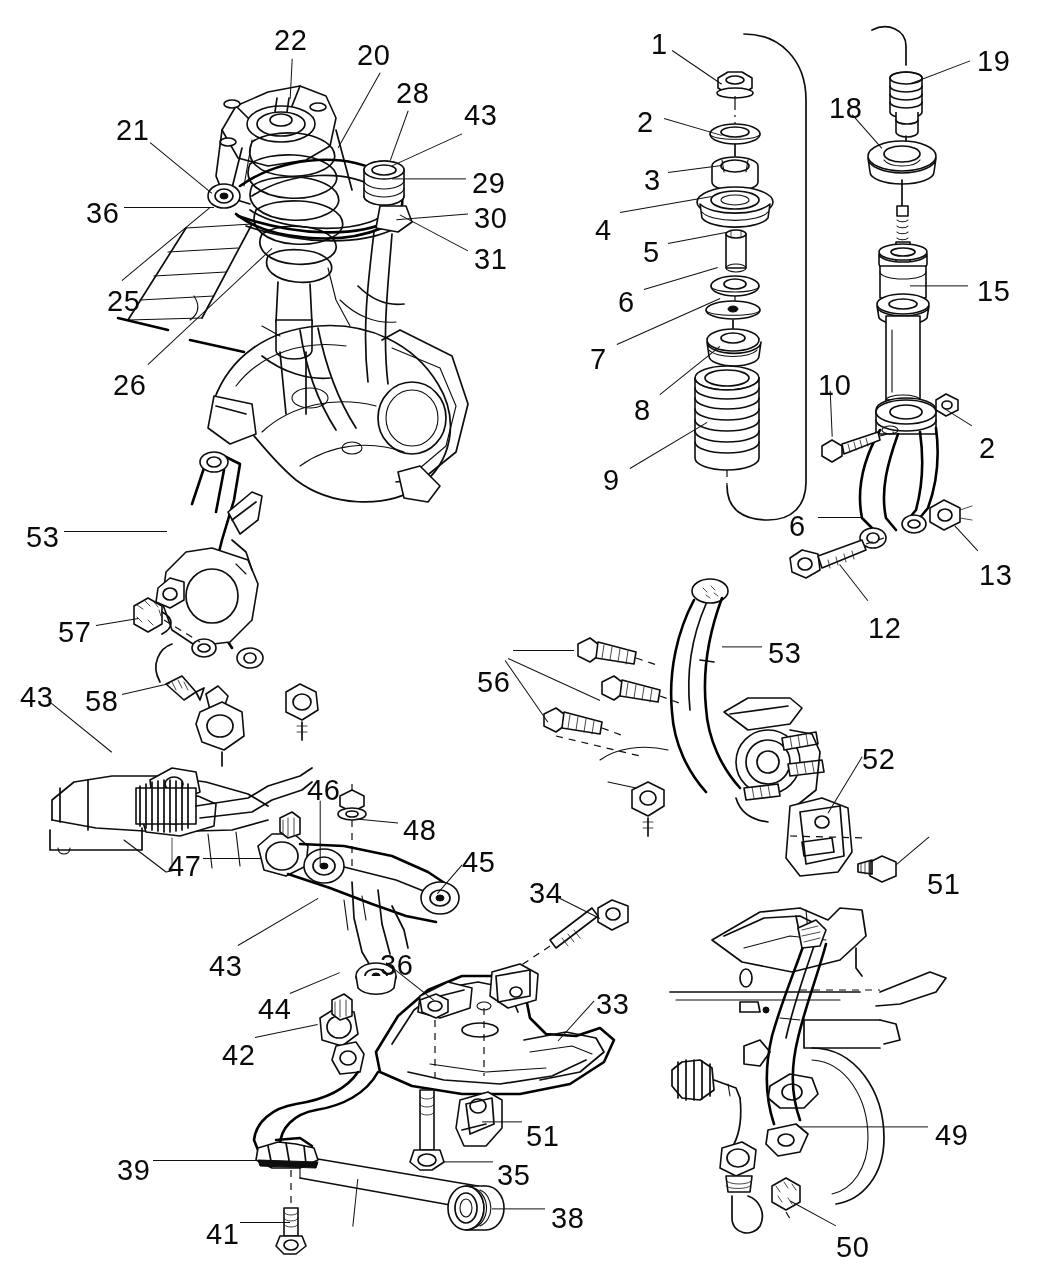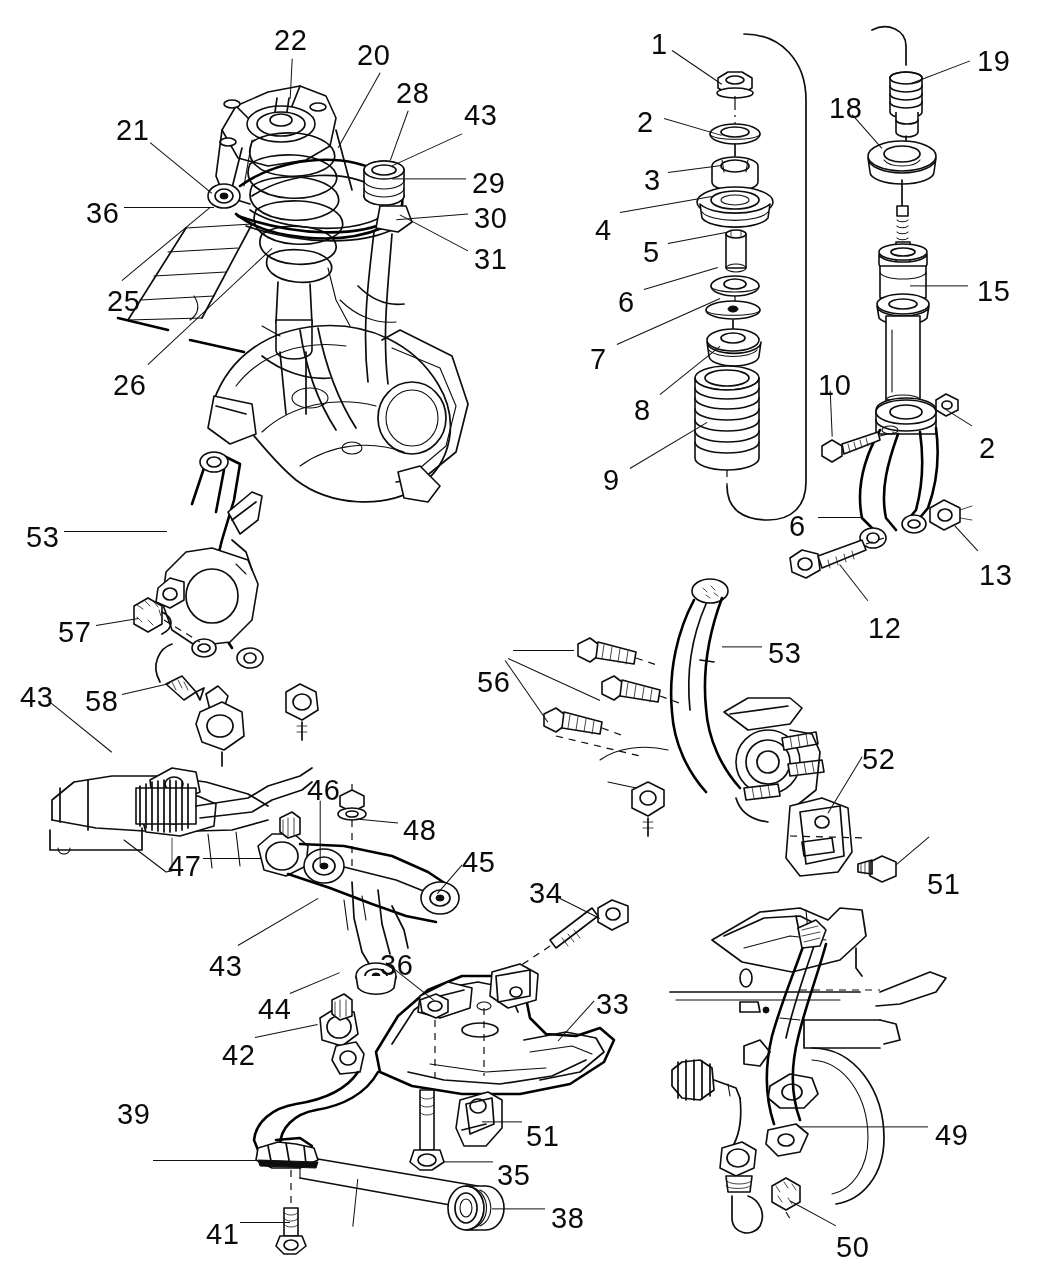--- a/index.html
+++ b/index.html
@@ -637,21 +637,21 @@
       <div class="callout" style="left: 462px; top: 848px;">45</div>
       <div class="callout" style="left: 168px; top: 852px;">47</div>
       <div class="callout" style="left: 529px; top: 879px;">34</div>
       <div class="callout" style="left: 209px; top: 952px;">43</div>
       <div class="callout" style="left: 380px; top: 951px;">36</div>
       <div class="callout" style="left: 596px; top: 990px;">33</div>
       <div class="callout" style="left: 258px; top: 995px; text-align: right;">44</div>
       <div class="callout" style="left: 222px; top: 1041px;">42</div>
       <div class="callout" style="left: 526px; top: 1122px;">51</div>
       <div class="callout" style="left: 497px; top: 1161px;">35</div>
-      <div class="callout" style="left: 117px; top: 1100px;">39</div>
+      <div class="callout" style="left: 117px; top: 1156px;">39</div>
       <div class="callout" style="left: 206px; top: 1220px;">41</div>
       <div class="callout" style="left: 340px; top: 1236px; margin-top: 48px;">37</div>
       <div class="callout" style="left: 551px; top: 1204px;">38</div>
       <div class="callout" style="left: 935px; top: 1121px;">49</div>
       <div class="callout" style="left: 836px; top: 1233px;">50</div>
     </div>
 
 </div>
 
 </body></html>

